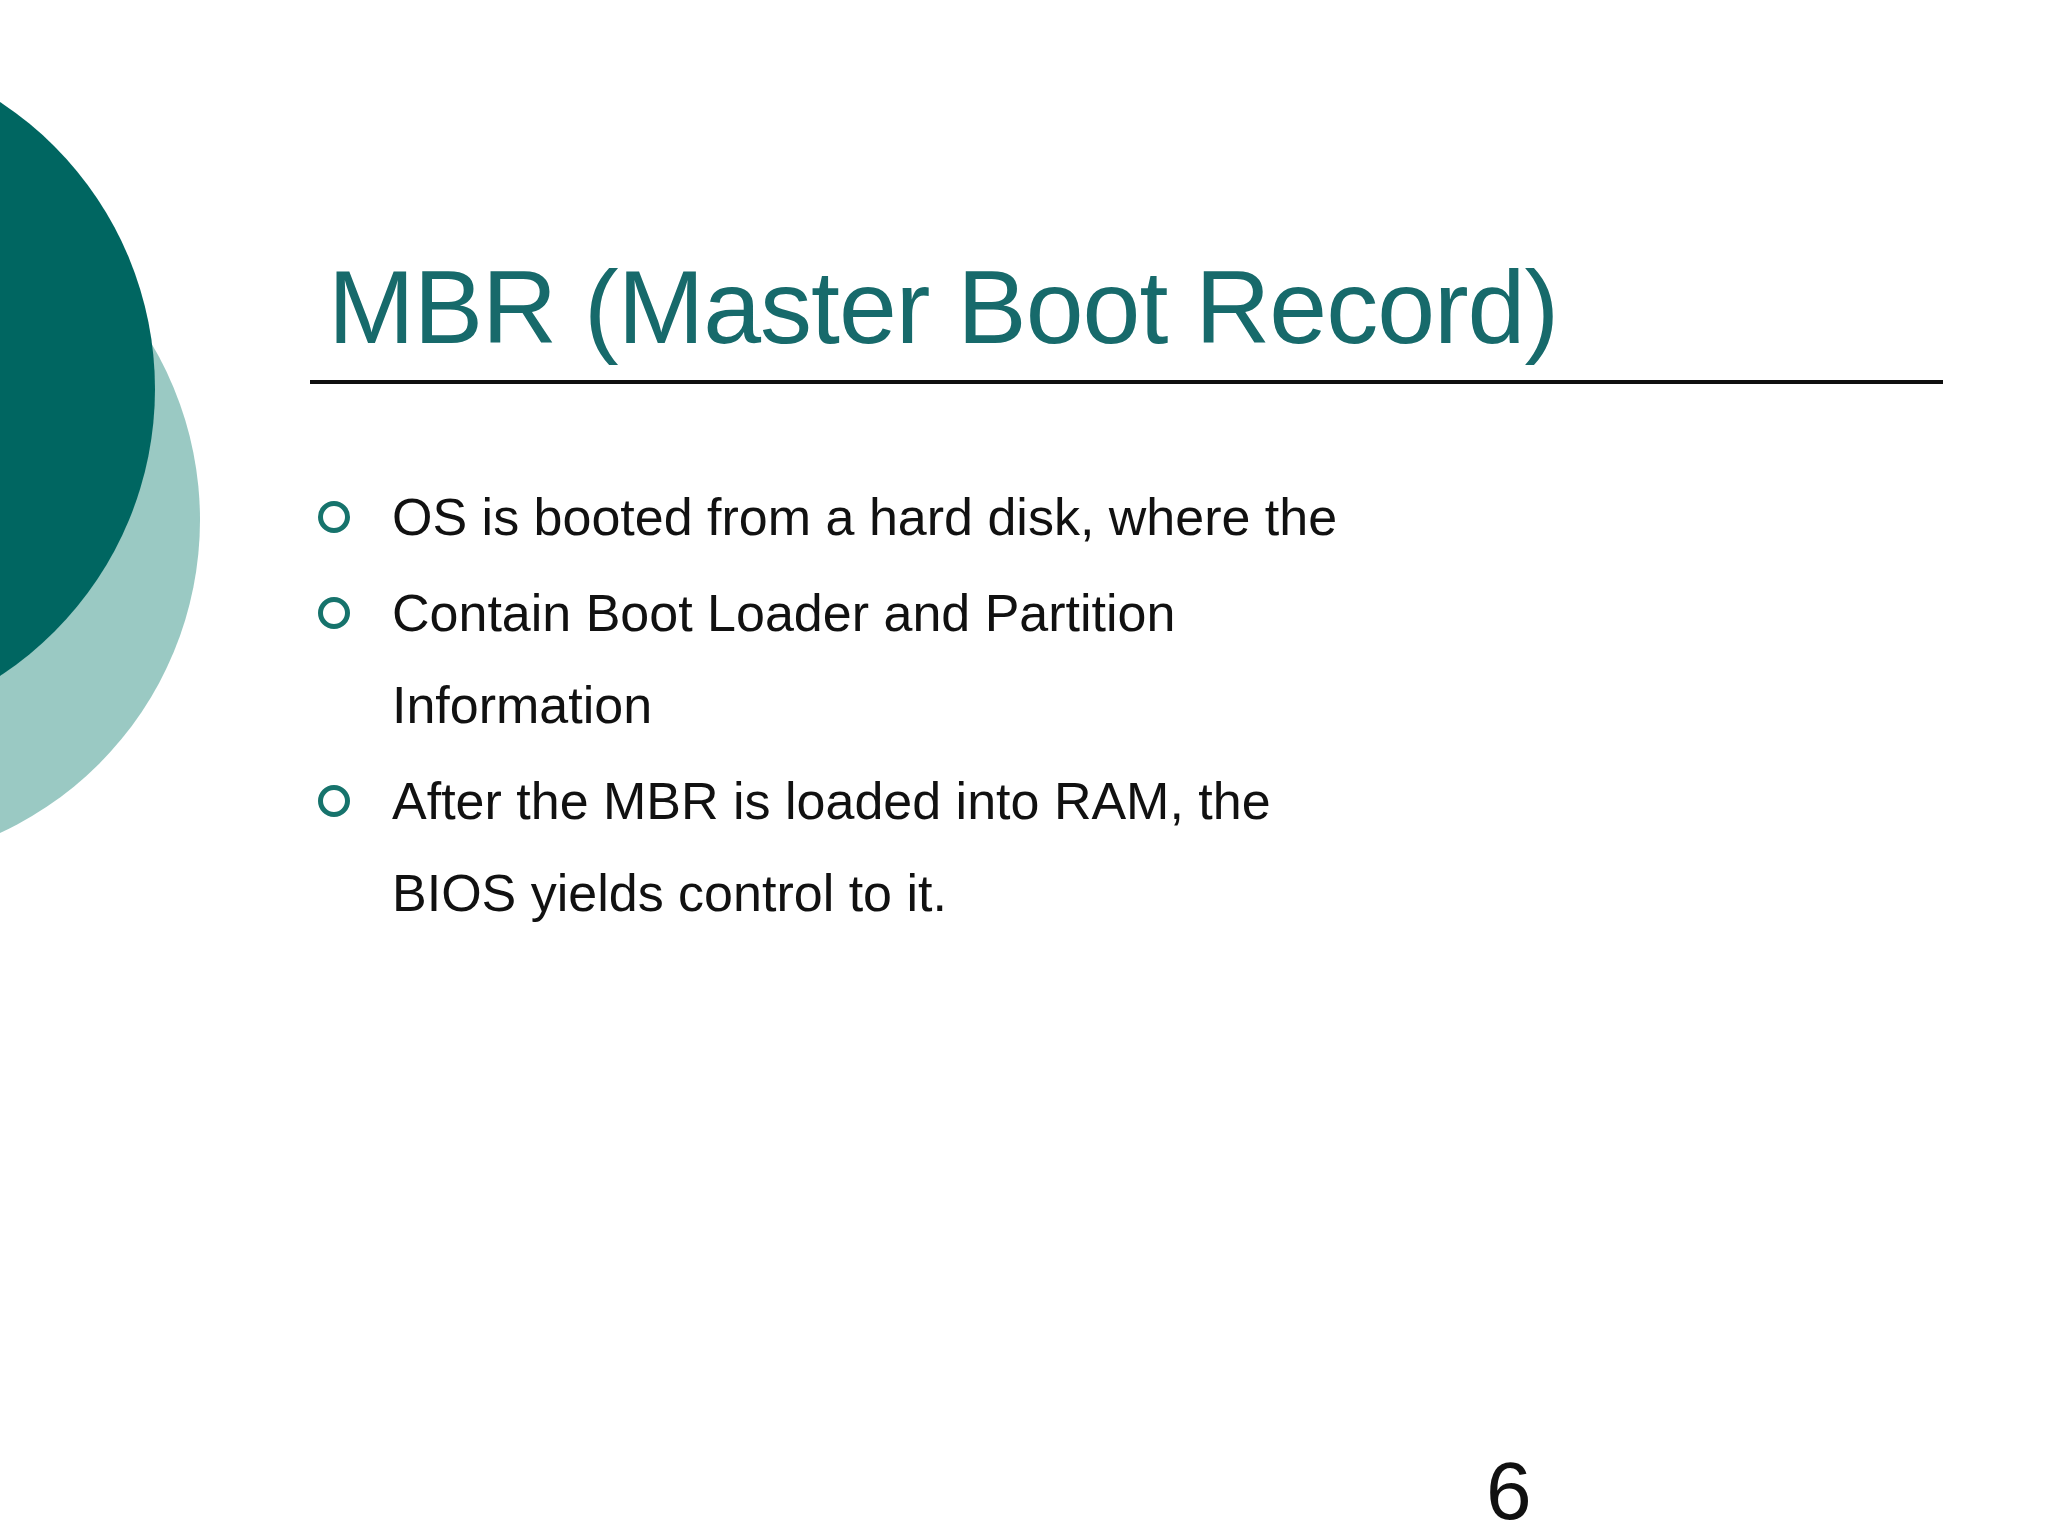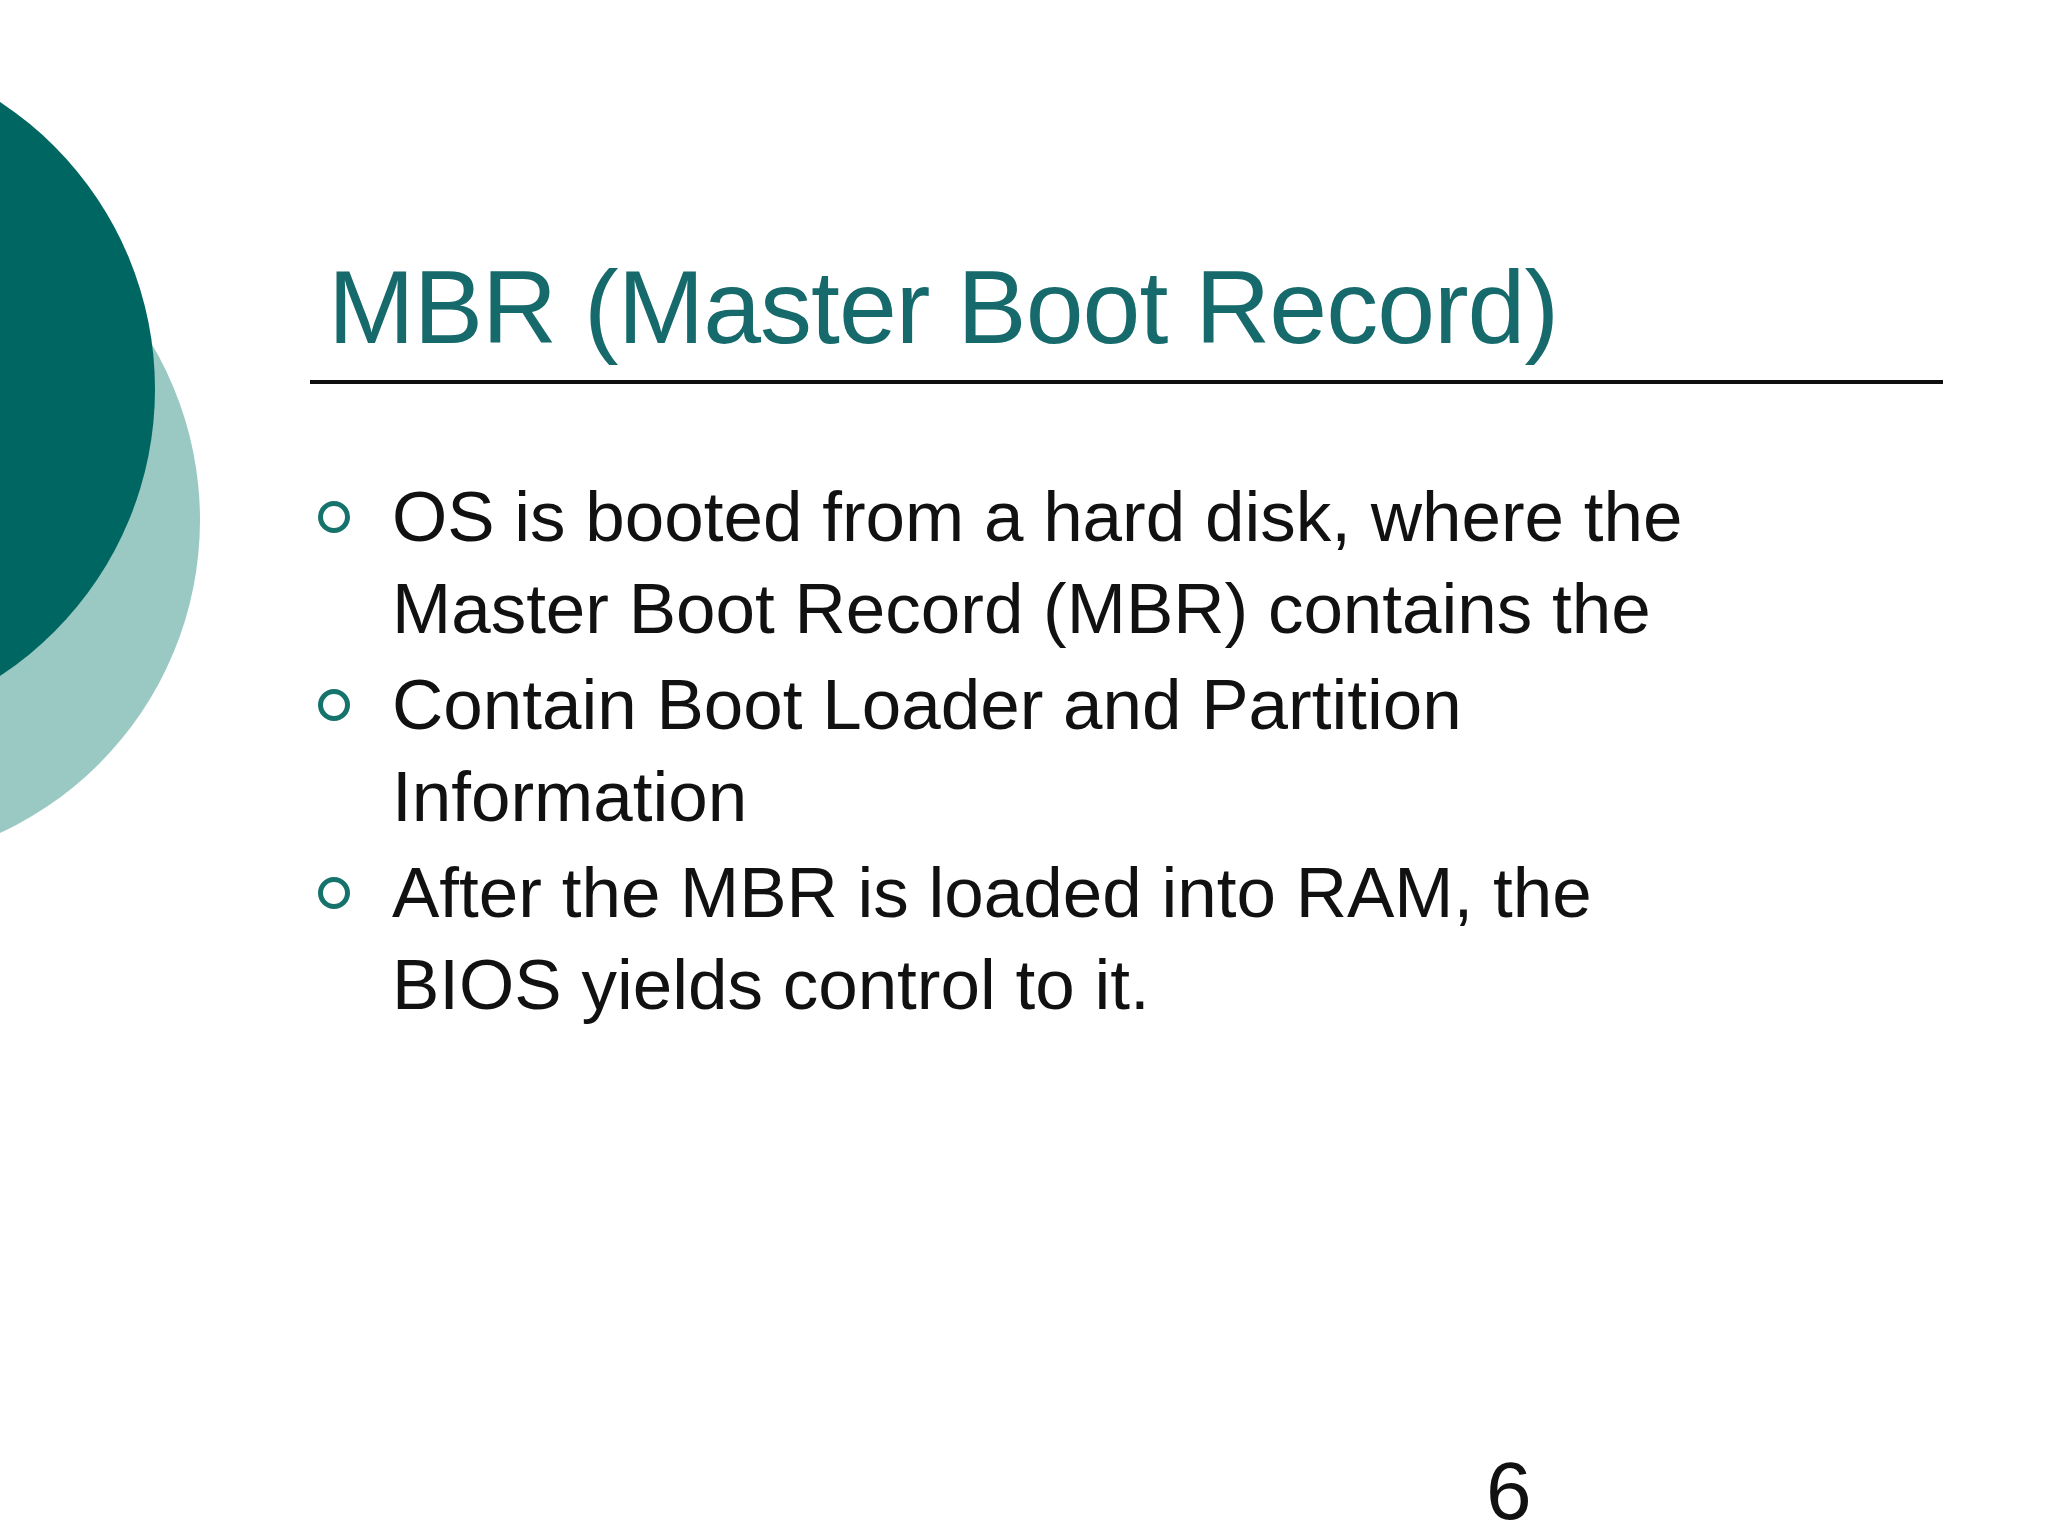--- a/index.html
+++ b/index.html
@@ -60,21 +60,21 @@
     top: 429px;
     width: 1580px;
     margin: 0;
     padding: 0;
     list-style: none;
   }
   ul.bullets li {
     position: relative;
     margin: 0 0 4px 0;
     padding-left: 74px;
-    font-size: 71px;
+    font-size: 52px;
     line-height: 92px;
     color: var(--body-color, #111111);
   }
   .ring {
     position: absolute;
     left: 0;
     top: 30px;
     width: 22px;
     height: 22px;
     border: 5px solid var(--ring-color, #16736c);
@@ -100,21 +100,20 @@
   <div class="circle light"></div>
   <div class="circle dark"></div>
 
   <h1 class="title">MBR (Master Boot Record)</h1>
   <div class="rule"></div>
 
   <ul class="bullets" id="bullet-list">
       <li>
         <span class="ring"></span>
         <div class="line">OS is booted from a hard disk, where the</div>
-        <div class="line">Master Boot Record (MBR) contains the</div>
       </li>
       <li>
         <span class="ring"></span>
         <div class="line">Contain Boot Loader and Partition</div>
         <div class="line">Information</div>
       </li>
       <li>
         <span class="ring"></span>
         <div class="line">After the MBR is loaded into RAM, the</div>
         <div class="line">BIOS yields control to it.</div>

